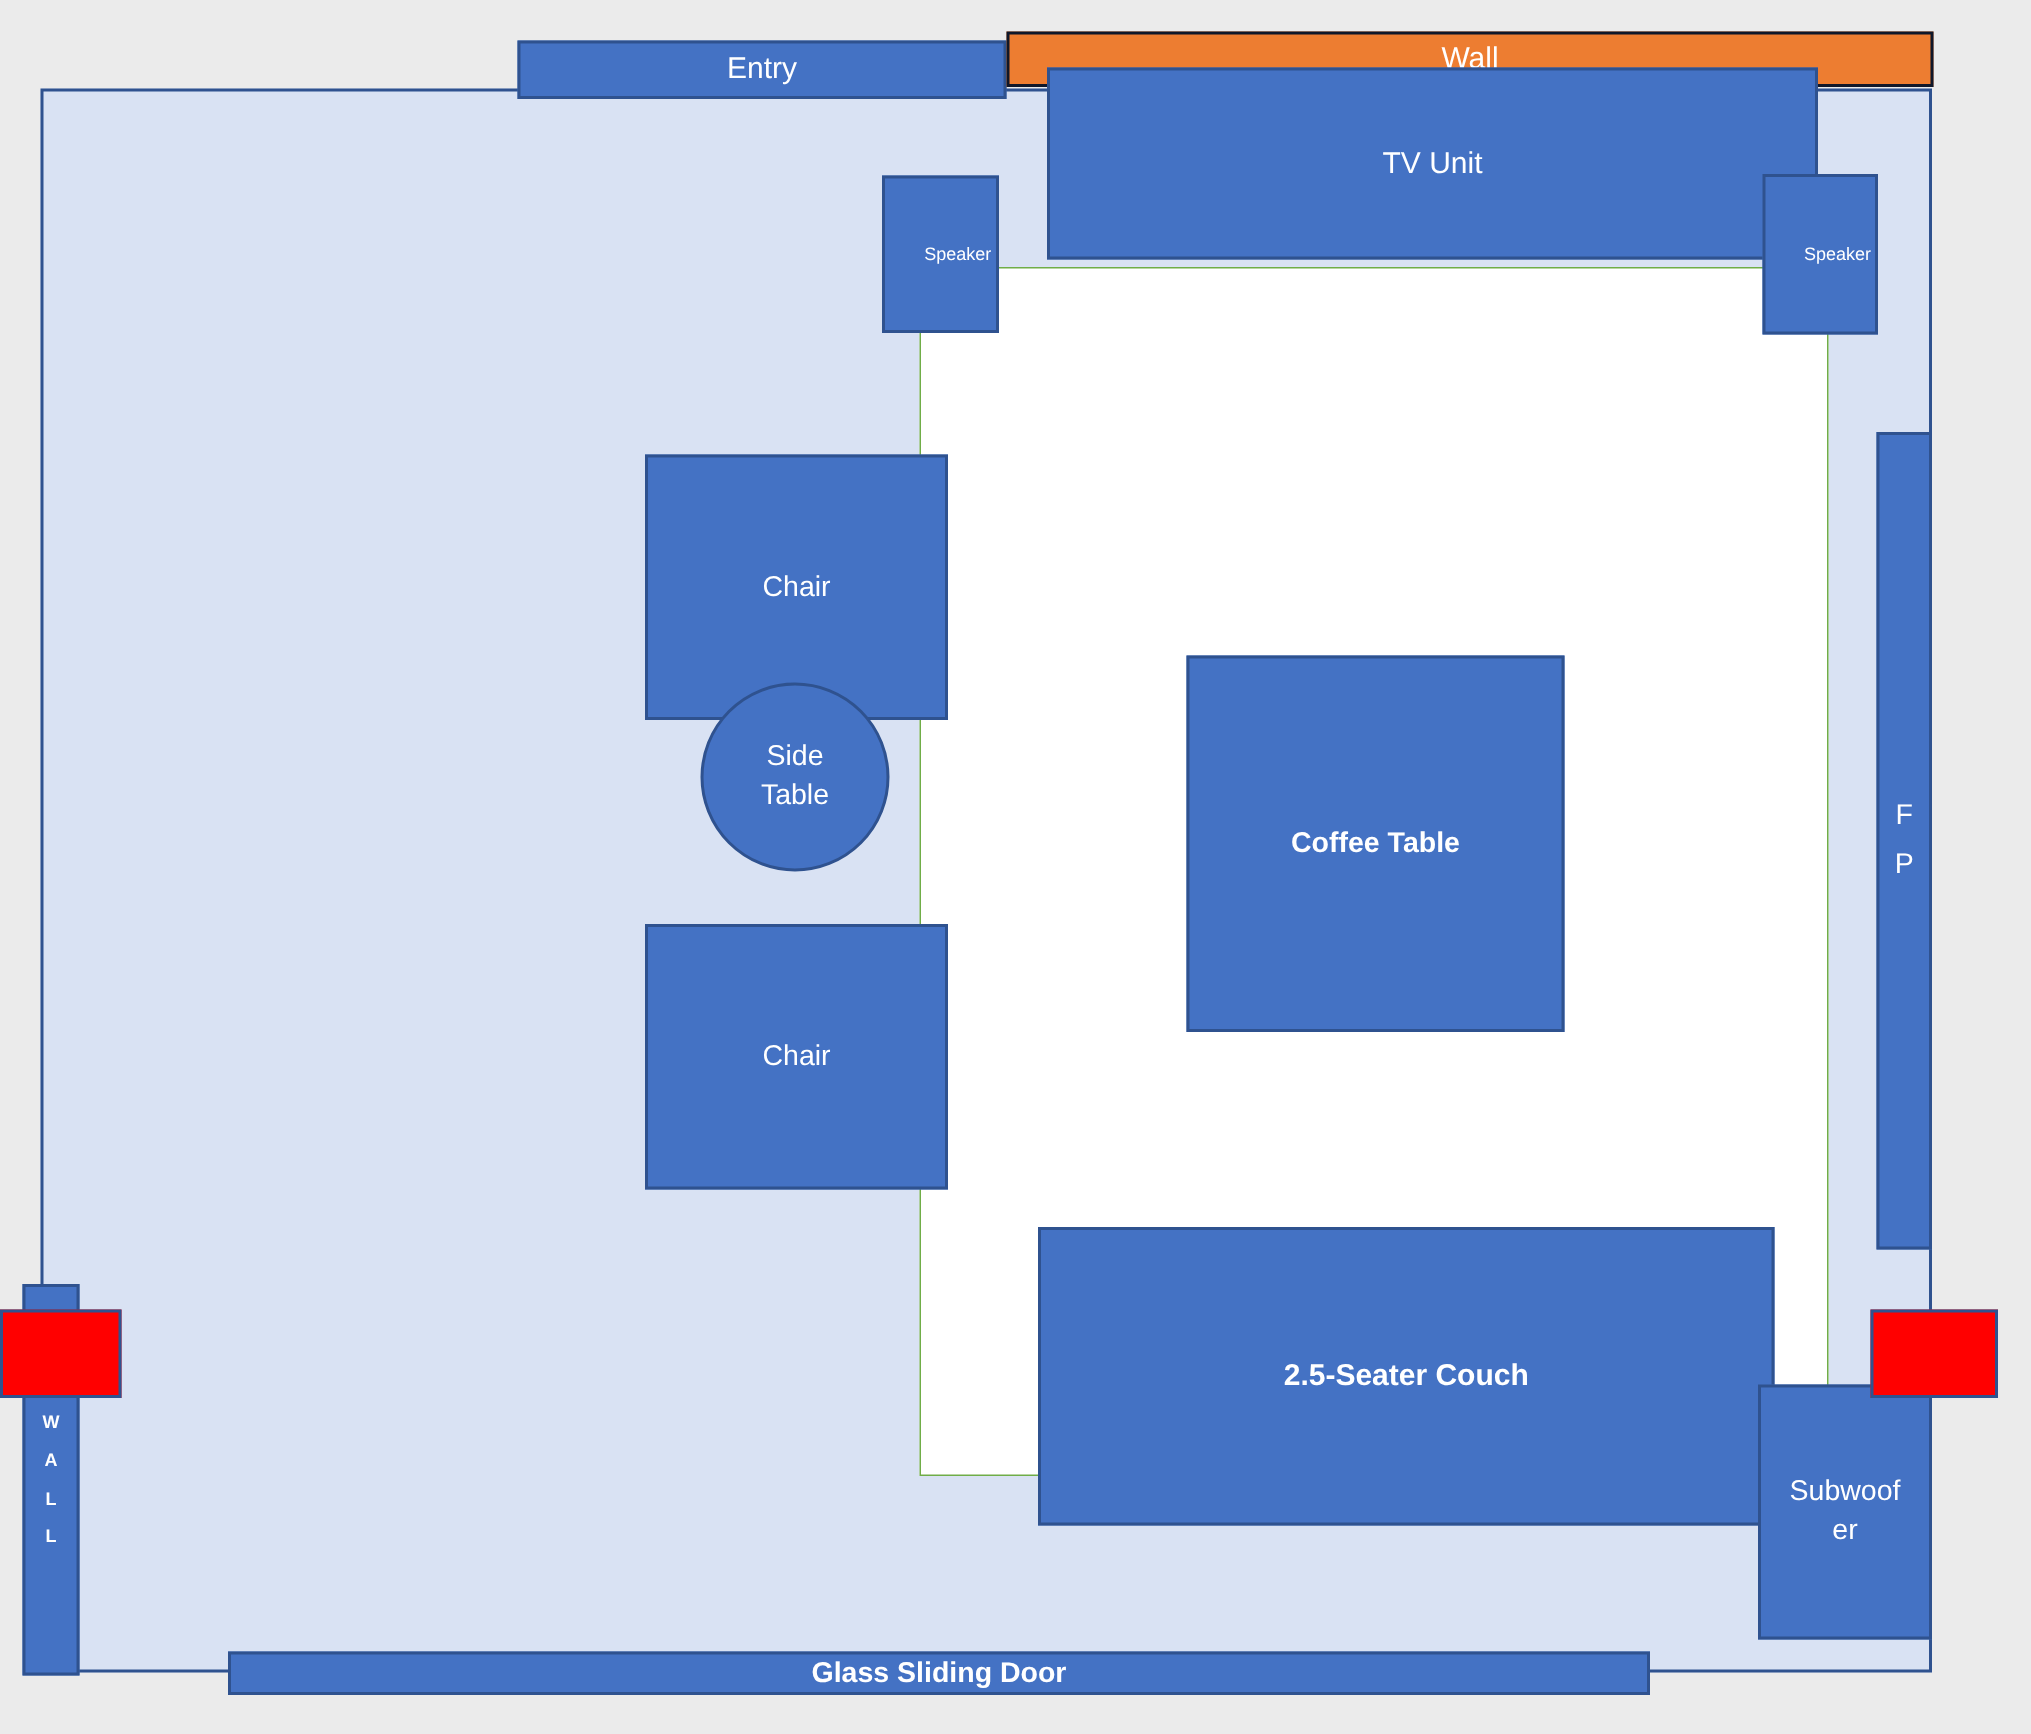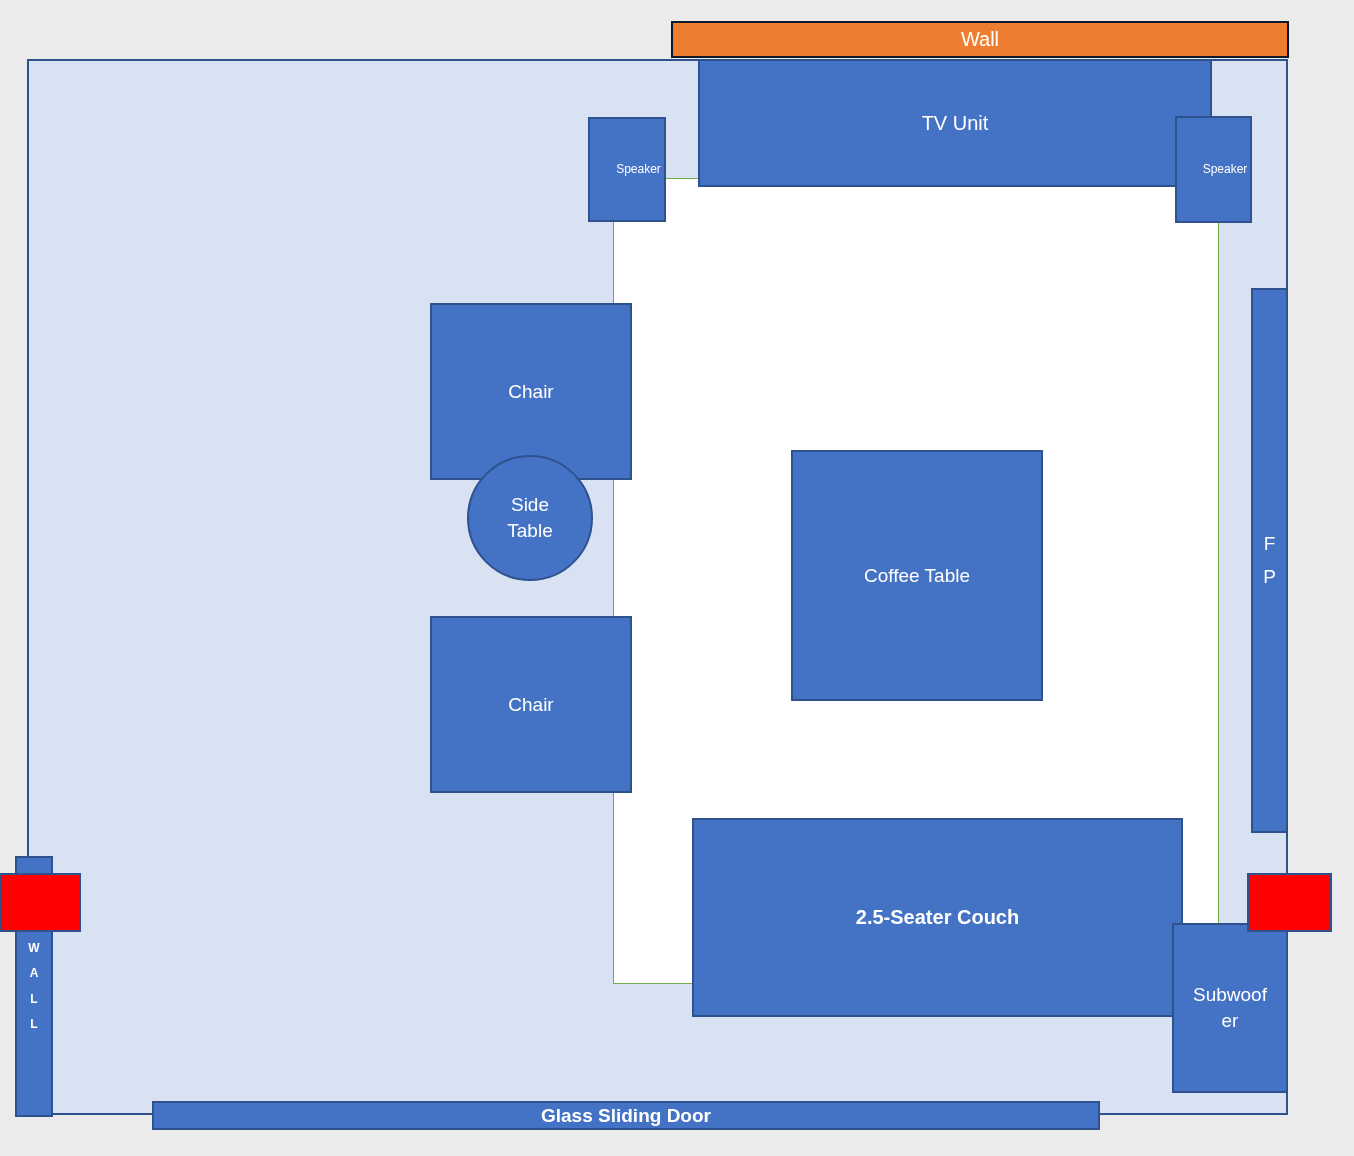--- a/index.html
+++ b/index.html
@@ -34,29 +34,29 @@
     background: #d9e2f3; border: 2px solid #2f528f;
   }
   #floor-area {
     left: 613px; top: 178px; width: 606px; height: 806px;
     background: #ffffff; border: 1px solid #70ad47;
   }
   #entry      { left: 345px;  top: 27px;   width: 326px;  height: 39px; }
   #entry .label { font-size: 20px; }
   #wall-top   { left: 671px;  top: 21px;   width: 618px;  height: 37px; }
   #wall-top .label { font-size: 20px; }
-  #tv-unit    { left: 698px;  top: 59px;   width: 514px;  height: 128px; }
+  #tv-unit    { left: 698px;  top: 45px;   width: 514px;  height: 128px; }
   #tv-unit .label { font-size: 20px; }
   #speaker-left  { left: 588px;  top: 117px; width: 78px; height: 105px; }
   #speaker-right { left: 1175px; top: 116px; width: 77px; height: 107px; }
   .speaker .label { font-size: 12px; margin-left: 23px; }
   #chair-top    { left: 430px; top: 303px; width: 202px; height: 177px; }
   #side-table   { left: 467px; top: 455px; width: 126px; height: 126px; border-radius: 50%; }
   #chair-bottom { left: 430px; top: 616px; width: 202px; height: 177px; }
-  #coffee-table { left: 791px; top: 450px; width: 252px; height: 251px; }
+  #coffee-table { left: 791px; top: 437px; width: 252px; height: 251px; font-weight: bold; }
   #fireplace    { left: 1251px; top: 288px; width: 37px;  height: 545px; }
   #fireplace .label { line-height: 1.7; }
   #couch        { left: 676px; top: 818px; width: 491px; height: 199px; margin-left: 16px; }
   #couch .label { font-size: 20px; font-weight: 600; }
   #subwoofer    { left: 1172px; top: 923px; width: 116px; height: 170px; }
   #wall-left    { left: 15px;  top: 856px; width: 38px;  height: 261px; }
   #wall-left .label { font-size: 12px; font-weight: 600; line-height: 2.1; }
   #red-left     { left: 0px;    top: 873px; width: 81px;  height: 59px; }
   #red-right    { left: 1247px; top: 873px; width: 85px;  height: 59px; }
   #glass-door   { left: 152px;  top: 1101px; width: 948px; height: 29px; }
@@ -64,20 +64,23 @@
 </style>
 </head>
 <body>
 
 <div class="canvas">
 
   <div id="room" class="zone"></div>
 
   <div id="floor-area" class="zone"></div>
 
+  <div id="entry" class="shape blue">
+    <span class="label">Entry</span>
+  </div>
 
   <div id="wall-top" class="shape orange">
     <span class="label">Wall</span>
   </div>
 
   <div id="tv-unit" class="shape blue">
     <span class="label">TV Unit</span>
   </div>
 
   <div id="speaker-left" class="shape blue speaker">

